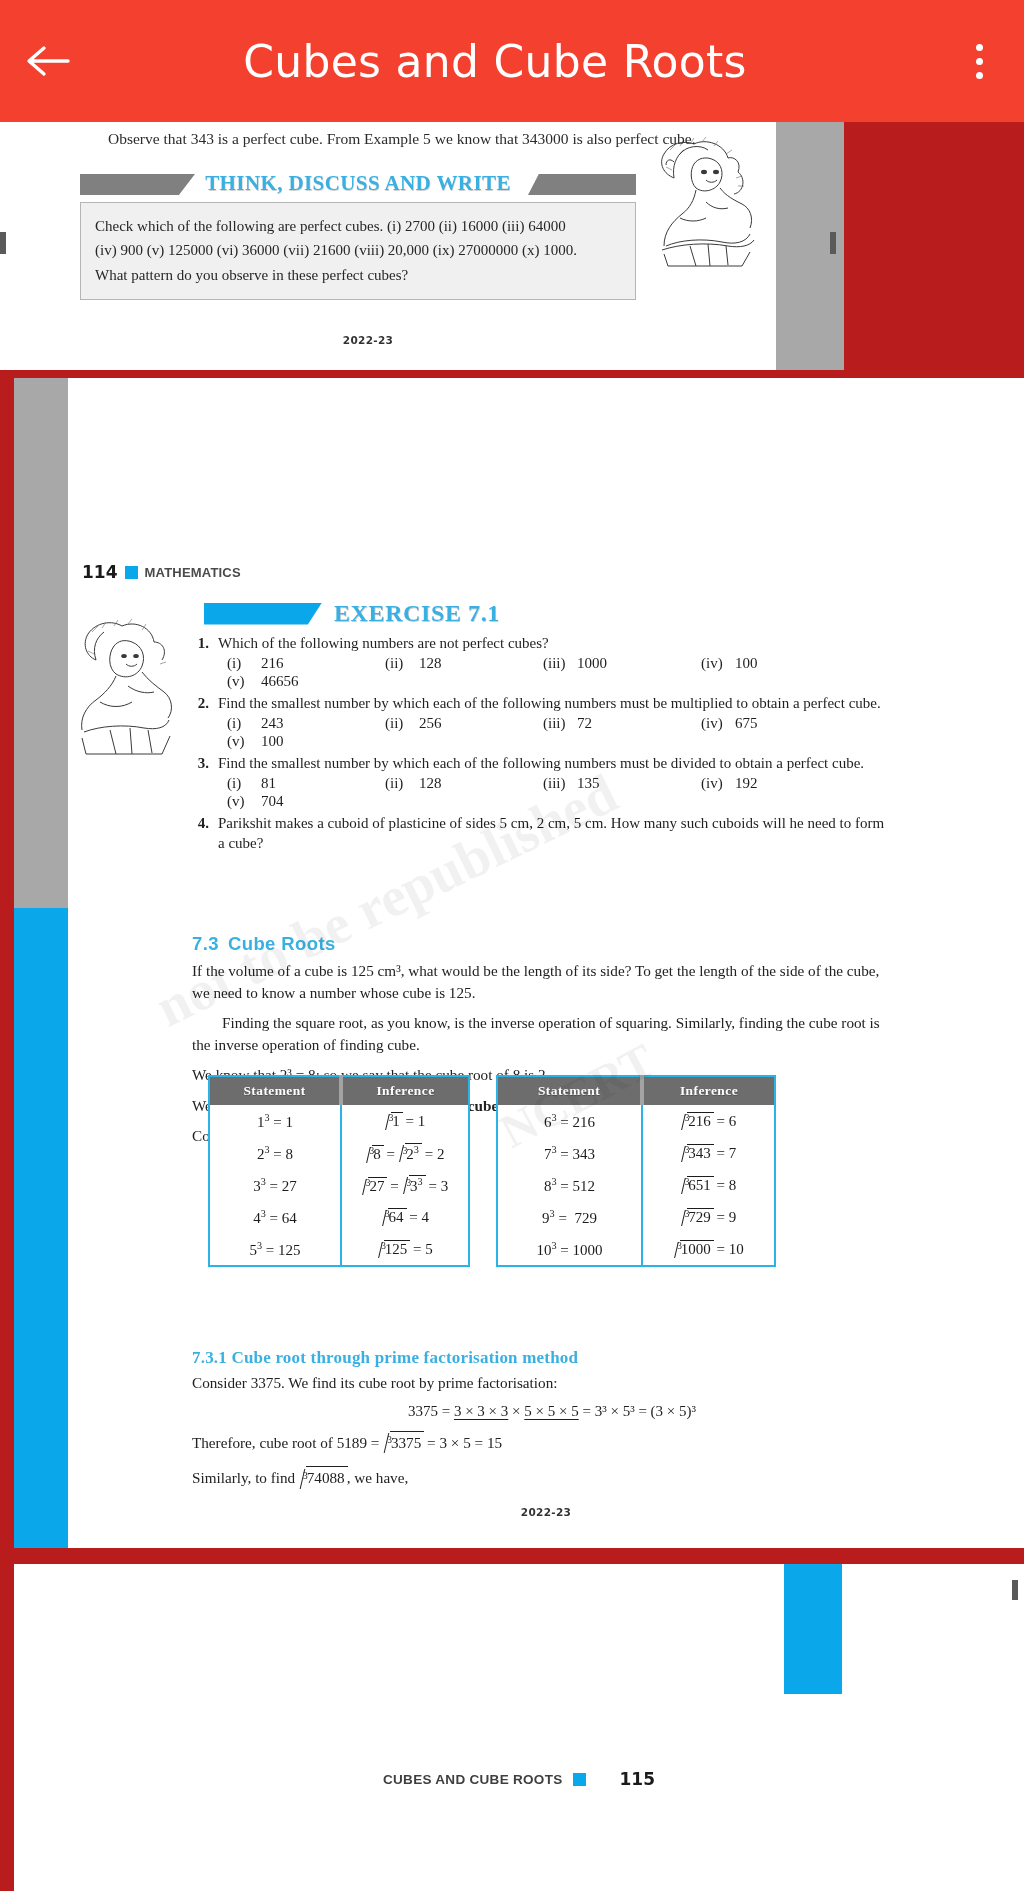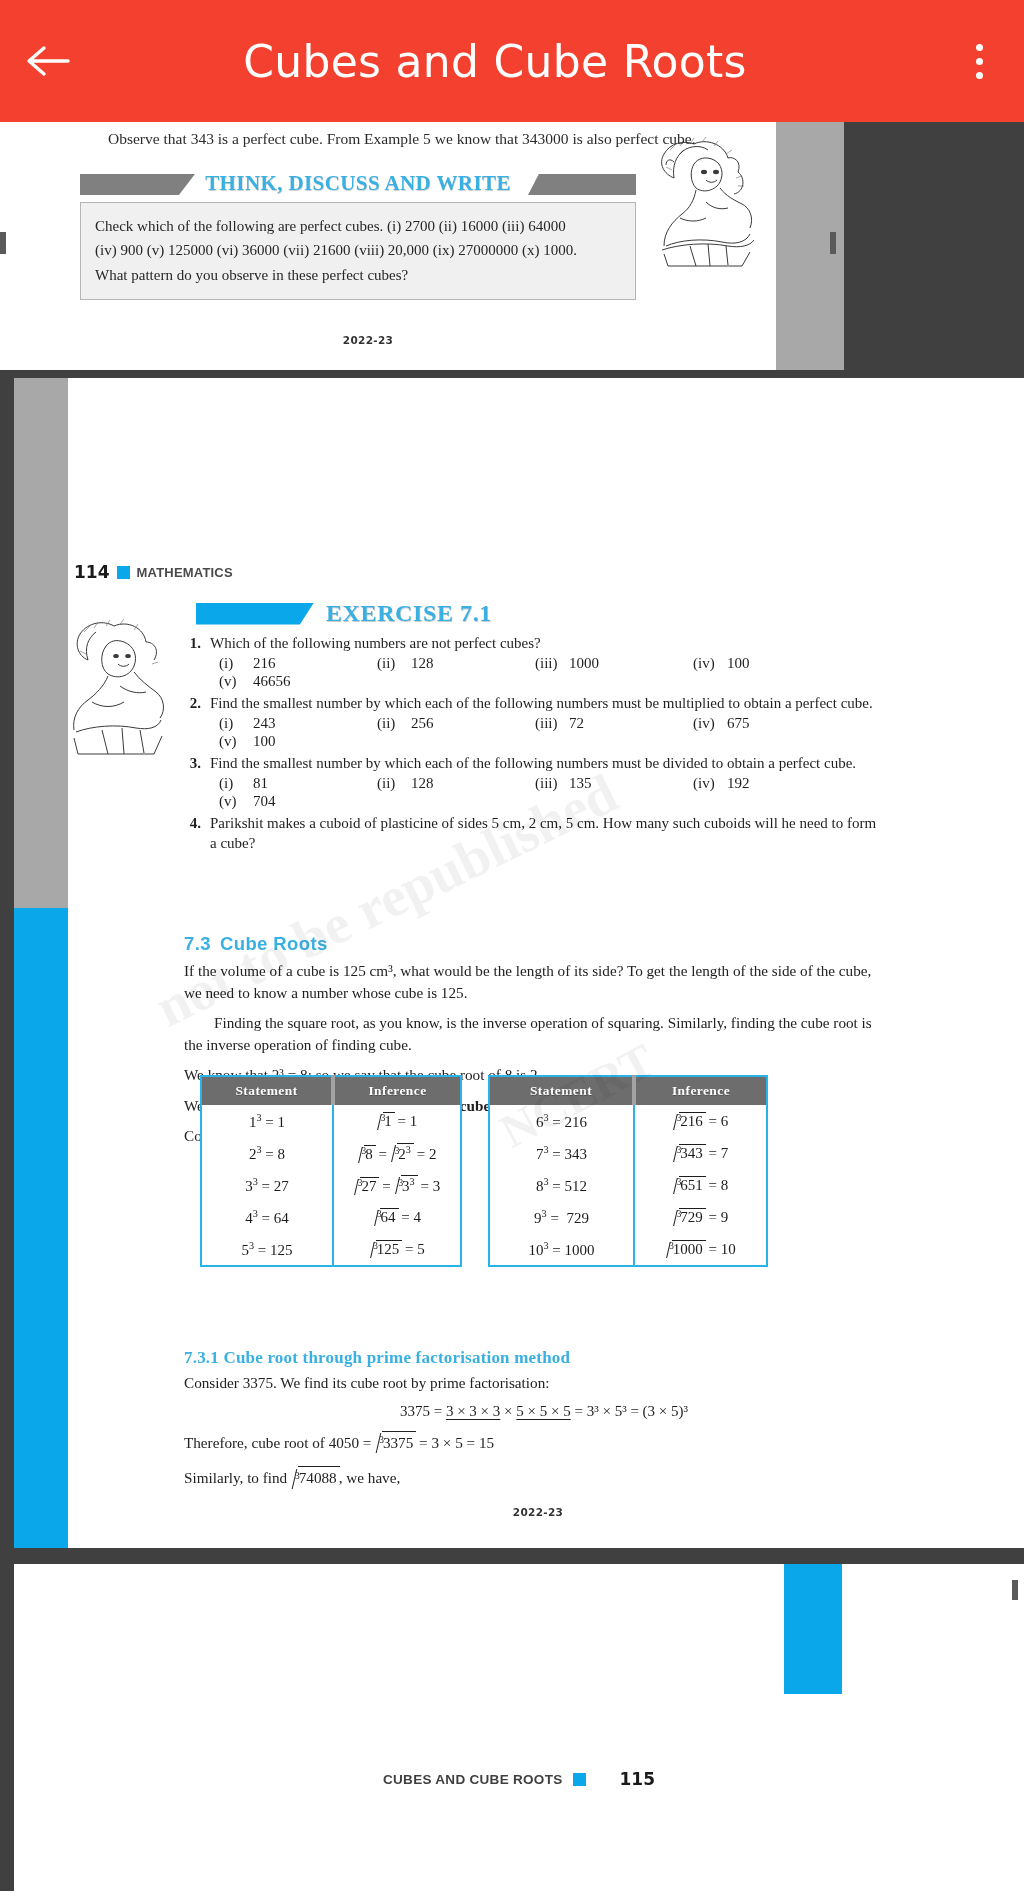--- a/index.html
+++ b/index.html
@@ -38,21 +38,21 @@
   }
   .overflow-btn {
     width: 90px; height: 122px;
     display: flex; flex-direction: column;
     align-items: center; justify-content: center;
     gap: 7px; cursor: pointer;
   }
   .overflow-btn i { display:block; width: 7px; height: 7px; border-radius: 50%; background: #fff; }
 
   
-  .scroll-area { position: absolute; top: 122px; left: 0; width: 1024px; height: 1779px; background: #404040; }
+  .scroll-area { position: absolute; top: 122px; left: 0; width: 1024px; height: 1779px; background: #b91c1c; }
 
   
   .page-one {
     position: absolute; top: 0; left: 0;
     width: 840px; height: 248px;
     background: #fff;
     border-right: 4px solid #ffffff;
   }
   .page-one .inner { position: relative; padding: 6px 60px 0 80px; }
 
@@ -121,21 +121,21 @@
     width: 1010px; height: 1170px;
     background: #ffffff;
   }
   .sidebar-gray-two {
     position: absolute; top: 0; left: 0; width: 54px; height: 530px; background: #a8a8a8;
   }
   .sidebar-blue-two {
     position: absolute; top: 530px; left: 0; width: 54px; height: 640px; background: #0aa7ea;
   }
   .page-two-border-l { position:absolute; left:0; top:0; width:1px; height:1170px; background:#d9d9d9; }
-  .p2-content { position: absolute; left: 46px; top: 0; width: 956px; height: 1170px; padding: 0 60px 0 27px; }
+  .p2-content { position: absolute; left: 54px; top: 0; width: 956px; height: 1170px; padding: 0 60px 0 27px; }
 
   
   .running-head {
     position: absolute; left: 14px; top: 184px;
     display: flex; align-items: center; gap: 7px;
   }
   .running-head .pg {
     font-family: "DejaVu Sans", sans-serif;
     font-weight: bold; font-size: 17px; color: #1a1a1a;
   }
@@ -501,21 +501,21 @@
           </table>
         </div>
 
         <div style="position:absolute; left:124px; top:970px; width:720px;">
           <div class="sec-head-small">7.3.1  Cube root through prime factorisation method</div>
           <p class="para" style="margin-top:4px;">Consider 3375. We find its cube root by prime factorisation:</p>
           <p class="eq-center" style="margin-top:9px;">
             <span>3375 = </span><span class="uline">3 × 3 × 3</span><span> × </span><span class="uline">5 × 5 × 5</span><span> = 3³ × 5³ = (3 × 5)³</span>
           </p>
           <p class="para" style="margin-top:12px;">
-            <span>Therefore,    cube root of 4050 = </span><span class="cbrt"><span class="idx">3</span><span class="rad">3375</span></span> <span>= 3 × 5 = 15</span>
+            <span>Therefore,    cube root of 5189 = </span><span class="cbrt"><span class="idx">3</span><span class="rad">3375</span></span> <span>= 3 × 5 = 15</span>
           </p>
           <p class="para" style="margin-top:14px;">
             <span>Similarly, to find</span>
             <span class="cbrt"><span class="idx">3</span><span class="rad">74088</span></span><span>, we have,</span>
           </p>
         </div>
 
         <div class="year-mark" style="position:absolute; left:0; right:0; top:1128px;">2022-23</div>
       </div>
 

